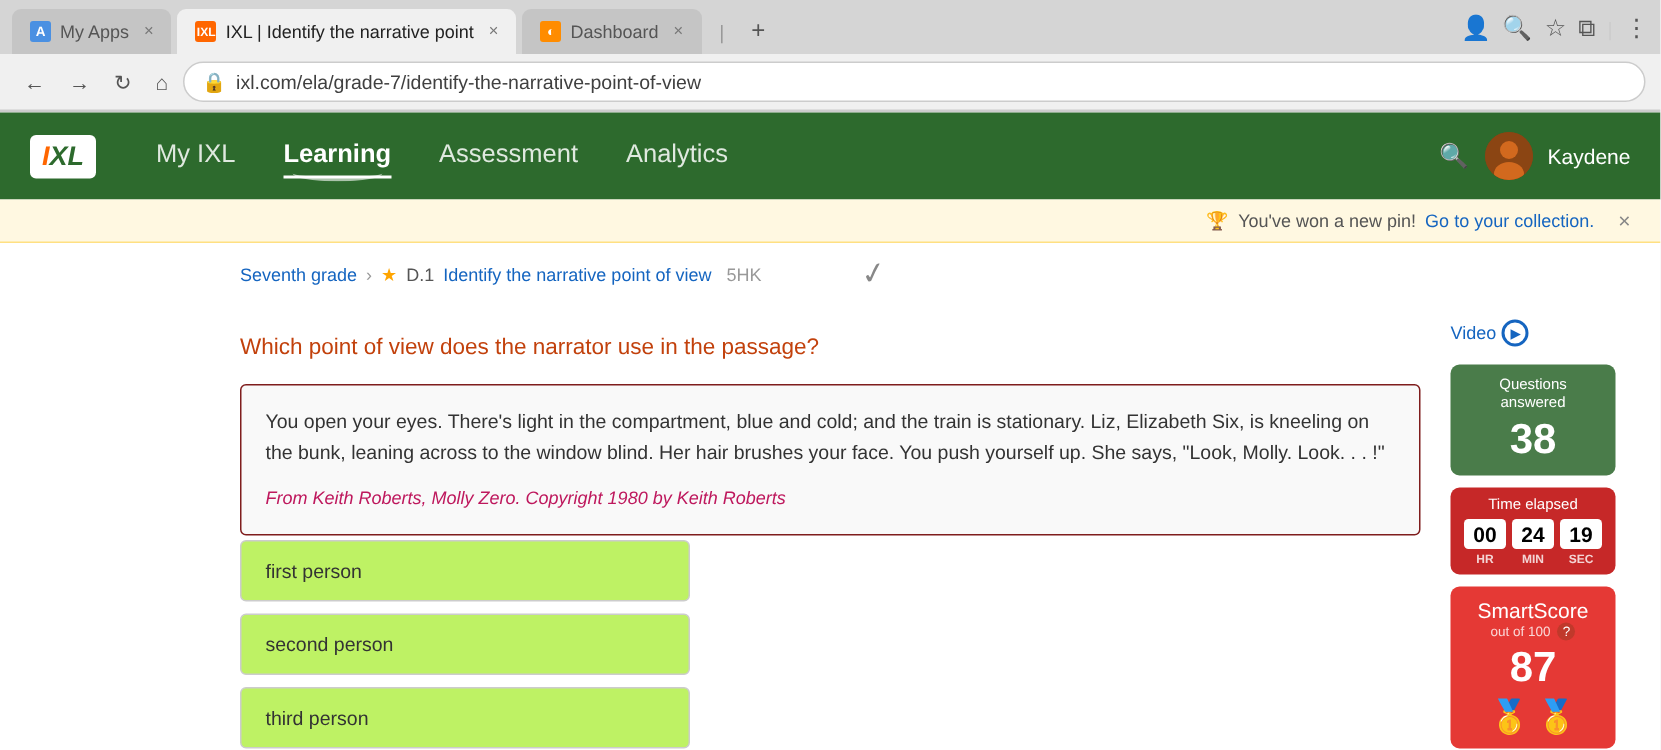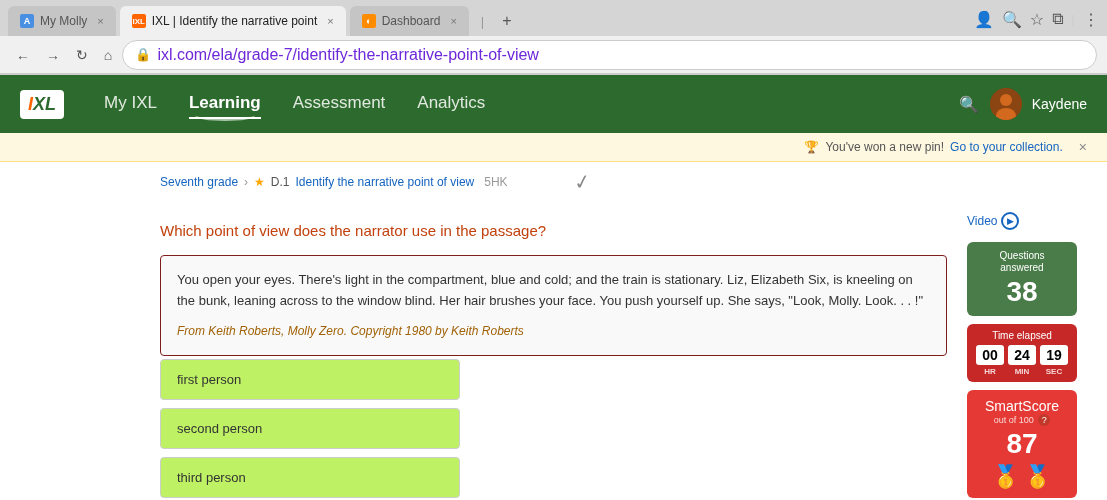--- a/index.html
+++ b/index.html
@@ -14,21 +14,21 @@
     .tab-close { font-size: 11px; color: #777; cursor: pointer; margin-left: 4px; }
     .tab-favicon { width: 14px; height: 14px; border-radius: 2px; display: inline-flex; align-items: center; justify-content: center; font-size: 9px; font-weight: bold; }
     .tab-favicon.myapps { background: #4a90e2; color: white; }
     .tab-favicon.ixl { background: #ff6600; color: white; font-size: 8px; }
     .tab-favicon.dashboard { background: #ff8c00; color: white; }
     .new-tab-btn { background: none; border: none; font-size: 16px; cursor: pointer; color: #555; padding: 0 6px; }
     .tab-spacer { flex: 1; }
     .browser-controls { display: flex; align-items: center; gap: 4px; padding: 4px 10px; background: #f0f0f0; border-bottom: 1px solid #ccc; height: 38px; }
     .nav-btn { background: none; border: none; cursor: pointer; font-size: 14px; color: #555; padding: 4px 6px; border-radius: 4px; }
     .address-bar { flex: 1; background: white; border: 1px solid #ccc; border-radius: 16px; padding: 5px 12px; font-size: 13px; color: #333; display: flex; align-items: center; gap: 6px; }
-    .address-text { font-size: 16px; color: #6d28d9; }
+    .address-text { font-size: 13px; color: #404040; }
     .browser-action-btn { background: none; border: none; cursor: pointer; font-size: 16px; color: #555; }
 
     
     .ixl-app { background: white; height: 100%; }
     .ixl-header { background: #2d6a2d; display: flex; align-items: center; padding: 0 20px; height: 58px; }
     .ixl-logo { background: white; padding: 4px 8px; border-radius: 4px; font-weight: bold; font-size: 18px; color: #ff6600; margin-right: 40px; font-style: italic; }
     .ixl-logo span { color: #2d6a2d; }
     .ixl-nav { display: flex; gap: 32px; flex: 1; }
     .ixl-nav-item { color: rgba(255,255,255,0.85); font-size: 17px; cursor: pointer; padding: 4px 0; font-weight: 400; }
     .ixl-nav-item.active { color: white; font-weight: 600; border-bottom: 2px solid white; }
@@ -50,21 +50,21 @@
     .breadcrumb-sep { color: #999; }
     .star-icon { color: #ffa500; font-size: 12px; }
 
     
     .main-area { display: flex; padding: 0 20px; gap: 0; height: calc(500px - 58px - 30px - 32px - 36px - 38px); }
 
     
     .question-panel { flex: 1; padding: 20px 20px 20px 140px; }
     .question-text { font-size: 15px; color: #c2410c; margin-bottom: 16px; font-weight: 400; }
     .passage-box { background: #f9f9f9; border: 1px solid #7f1d1d; border-radius: 4px; padding: 14px 16px; margin-bottom: 3px; font-size: 13px; color: #333; line-height: 1.6; }
-    .passage-citation { font-style: italic; font-size: 12px; color: #a16207; margin-top: 10px; }
+    .passage-citation { font-style: italic; font-size: 12px; color: #be185d; margin-top: 10px; }
     .answer-option { border: 1px solid #ccc; border-radius: 4px; padding: 12px 16px; margin-bottom: 8px; font-size: 13px; color: #333; cursor: pointer; background: #bef264; width: 300px; }
 
     
     .right-panel { width: 120px; padding: 10px 10px 10px 0; display: flex; flex-direction: column; align-items: center; gap: 8px; }
     .video-btn { display: flex; align-items: center; gap: 4px; font-size: 12px; color: #1565c0; cursor: pointer; margin-bottom: 4px; align-self: flex-start; }
     .video-circle { width: 18px; height: 18px; border-radius: 50%; border: 2px solid #1565c0; display: flex; align-items: center; justify-content: center; font-size: 9px; color: #1565c0; }
     .questions-answered-box { background: #4a7c4a; border-radius: 6px; padding: 8px 12px; text-align: center; color: white; width: 100%; }
     .questions-answered-label { font-size: 10px; line-height: 1.2; }
     .questions-answered-count { font-size: 28px; font-weight: bold; color: white; margin-top: 2px; }
     .time-elapsed-box { background: #c62828; border-radius: 6px; padding: 6px 12px; text-align: center; color: white; width: 100%; }
@@ -94,21 +94,21 @@
       border-radius: 0 0 50% 50%;
     }
   </style>
 </head>
 <body>
 
 <div class="browser-chrome">
   <div class="tab-bar">
     <div class="tab inactive">
       <span class="tab-favicon myapps">A</span>
-      <span>My Molly</span>
+      <span>My Apps</span>
       <span class="tab-close">×</span>
     </div>
     <div class="tab active">
       <span class="tab-favicon ixl">IXL</span>
       <span>IXL | Identify the narrative point</span>
       <span class="tab-close">×</span>
     </div>
     <div class="tab inactive">
       <span class="tab-favicon dashboard">◐</span>
       <span>Dashboard</span>

